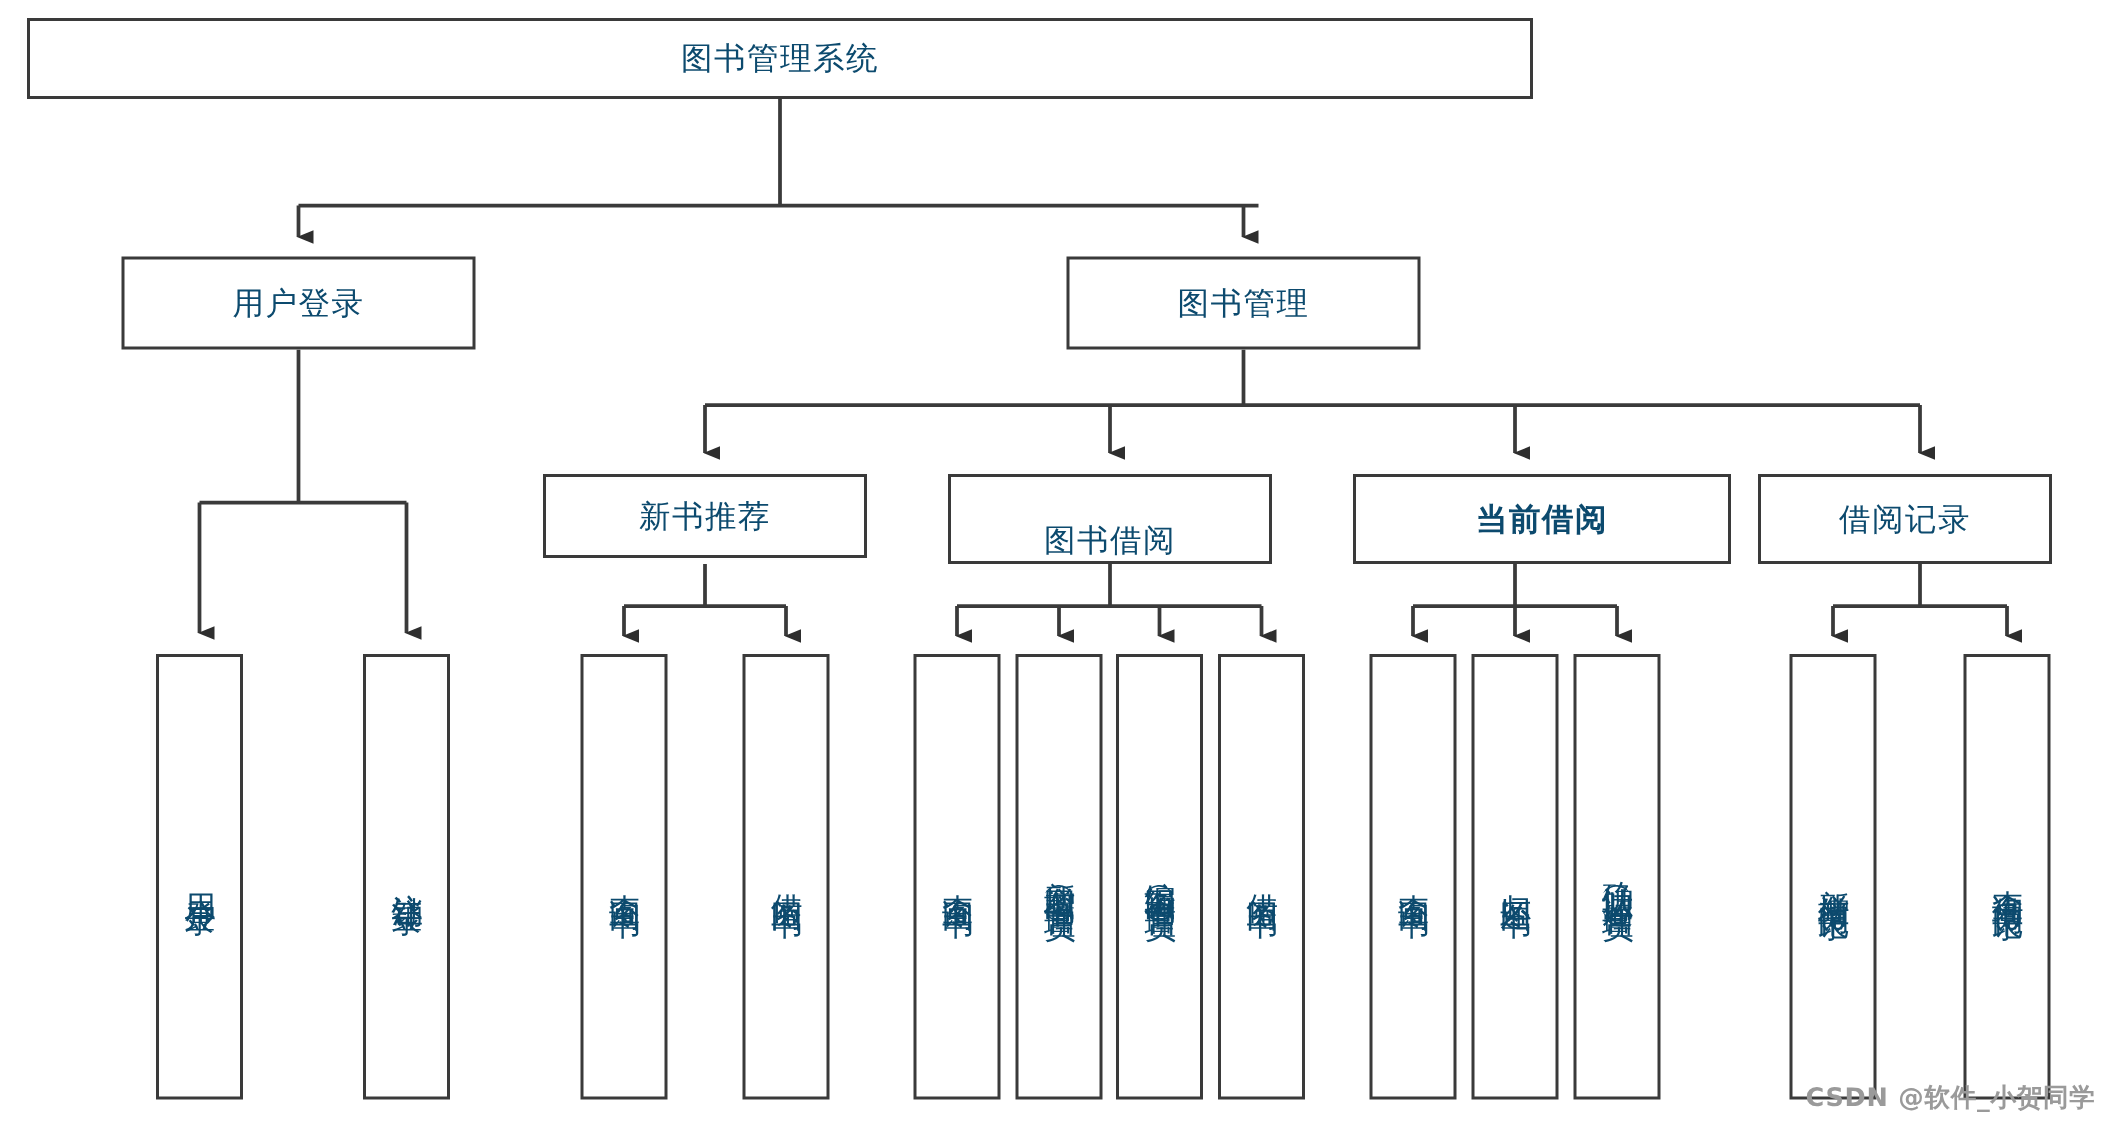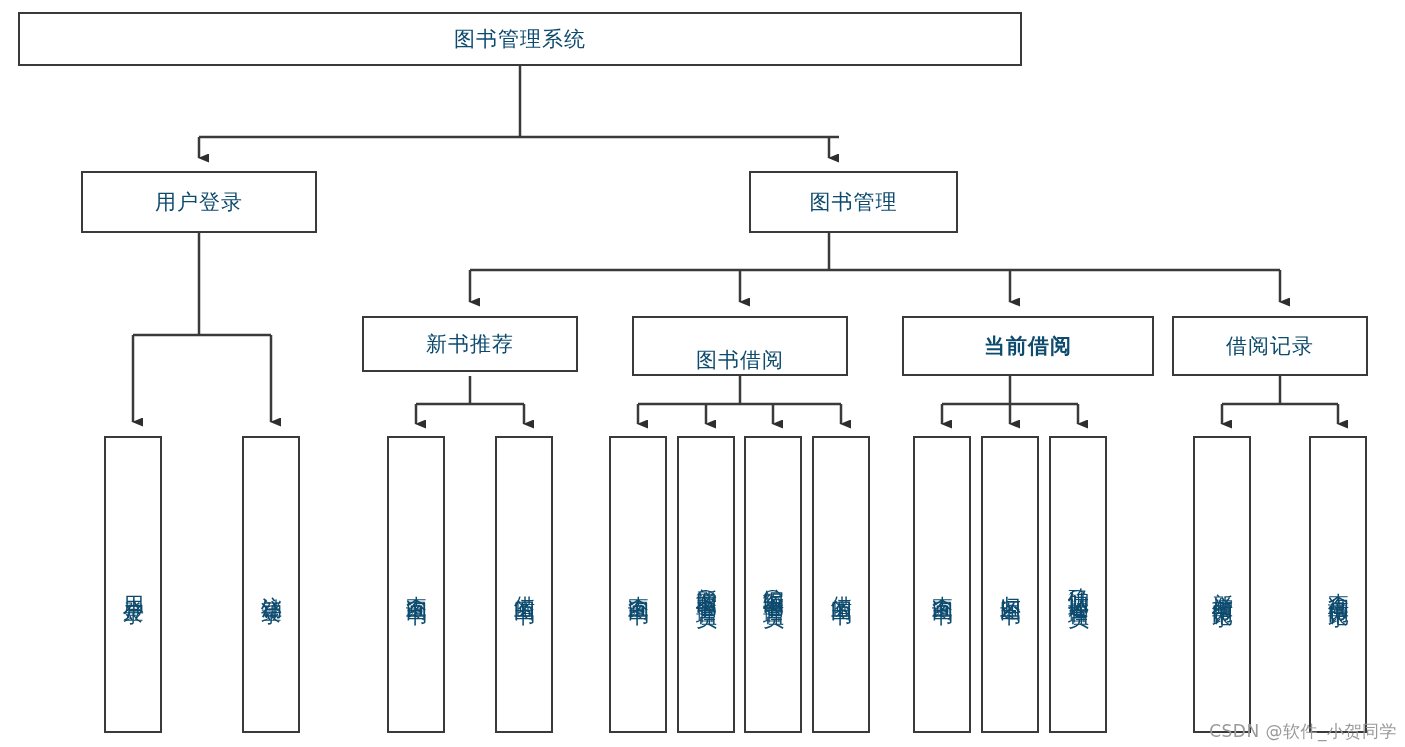--- a/index.html
+++ b/index.html
@@ -50,20 +50,21 @@
     white-space: nowrap;
   }
   .watermark {
     position: absolute;
     right: 8px;
     bottom: 4px;
     font-size: 17px;
     color: #9a9a9a;
     letter-spacing: 0.5px;
     white-space: nowrap;
+    font-weight: bold;
   }
 </style>
 </head>
 <body>
 
 <div id="canvas">
 
   <svg id="wires" viewBox="0 0 1405 747">
     <defs>
       <marker id="arrow" markerWidth="9" markerHeight="11" refX="4.5" refY="10" orient="auto" markerUnits="userSpaceOnUse">
@@ -114,21 +115,21 @@
     </g>
   </svg>
 
   <div class="node h" style="left:18px; top:12px; width:1004px; height:54px;">
     <span>图书管理系统</span>
   </div>
 
   <div class="node h" style="left:81px; top:171px; width:236px; height:62px;">
     <span>用户登录</span>
   </div>
-  <div class="node h" style="left:749px; top:171px; width:209px; height:62px;">
+  <div class="node h" style="left:711px; top:171px; width:236px; height:62px;">
     <span>图书管理</span>
   </div>
 
   <div class="node h" style="left:362px; top:316px; width:216px; height:56px;">
     <span>新书推荐</span>
   </div>
   <div class="node h" style="left:632px; top:316px; width:216px; height:60px;align-items:flex-end;">
     <span>图书借阅</span>
   </div>
   <div class="node h" style="left:902px; top:316px; width:252px; height:60px;font-weight:bold;">

